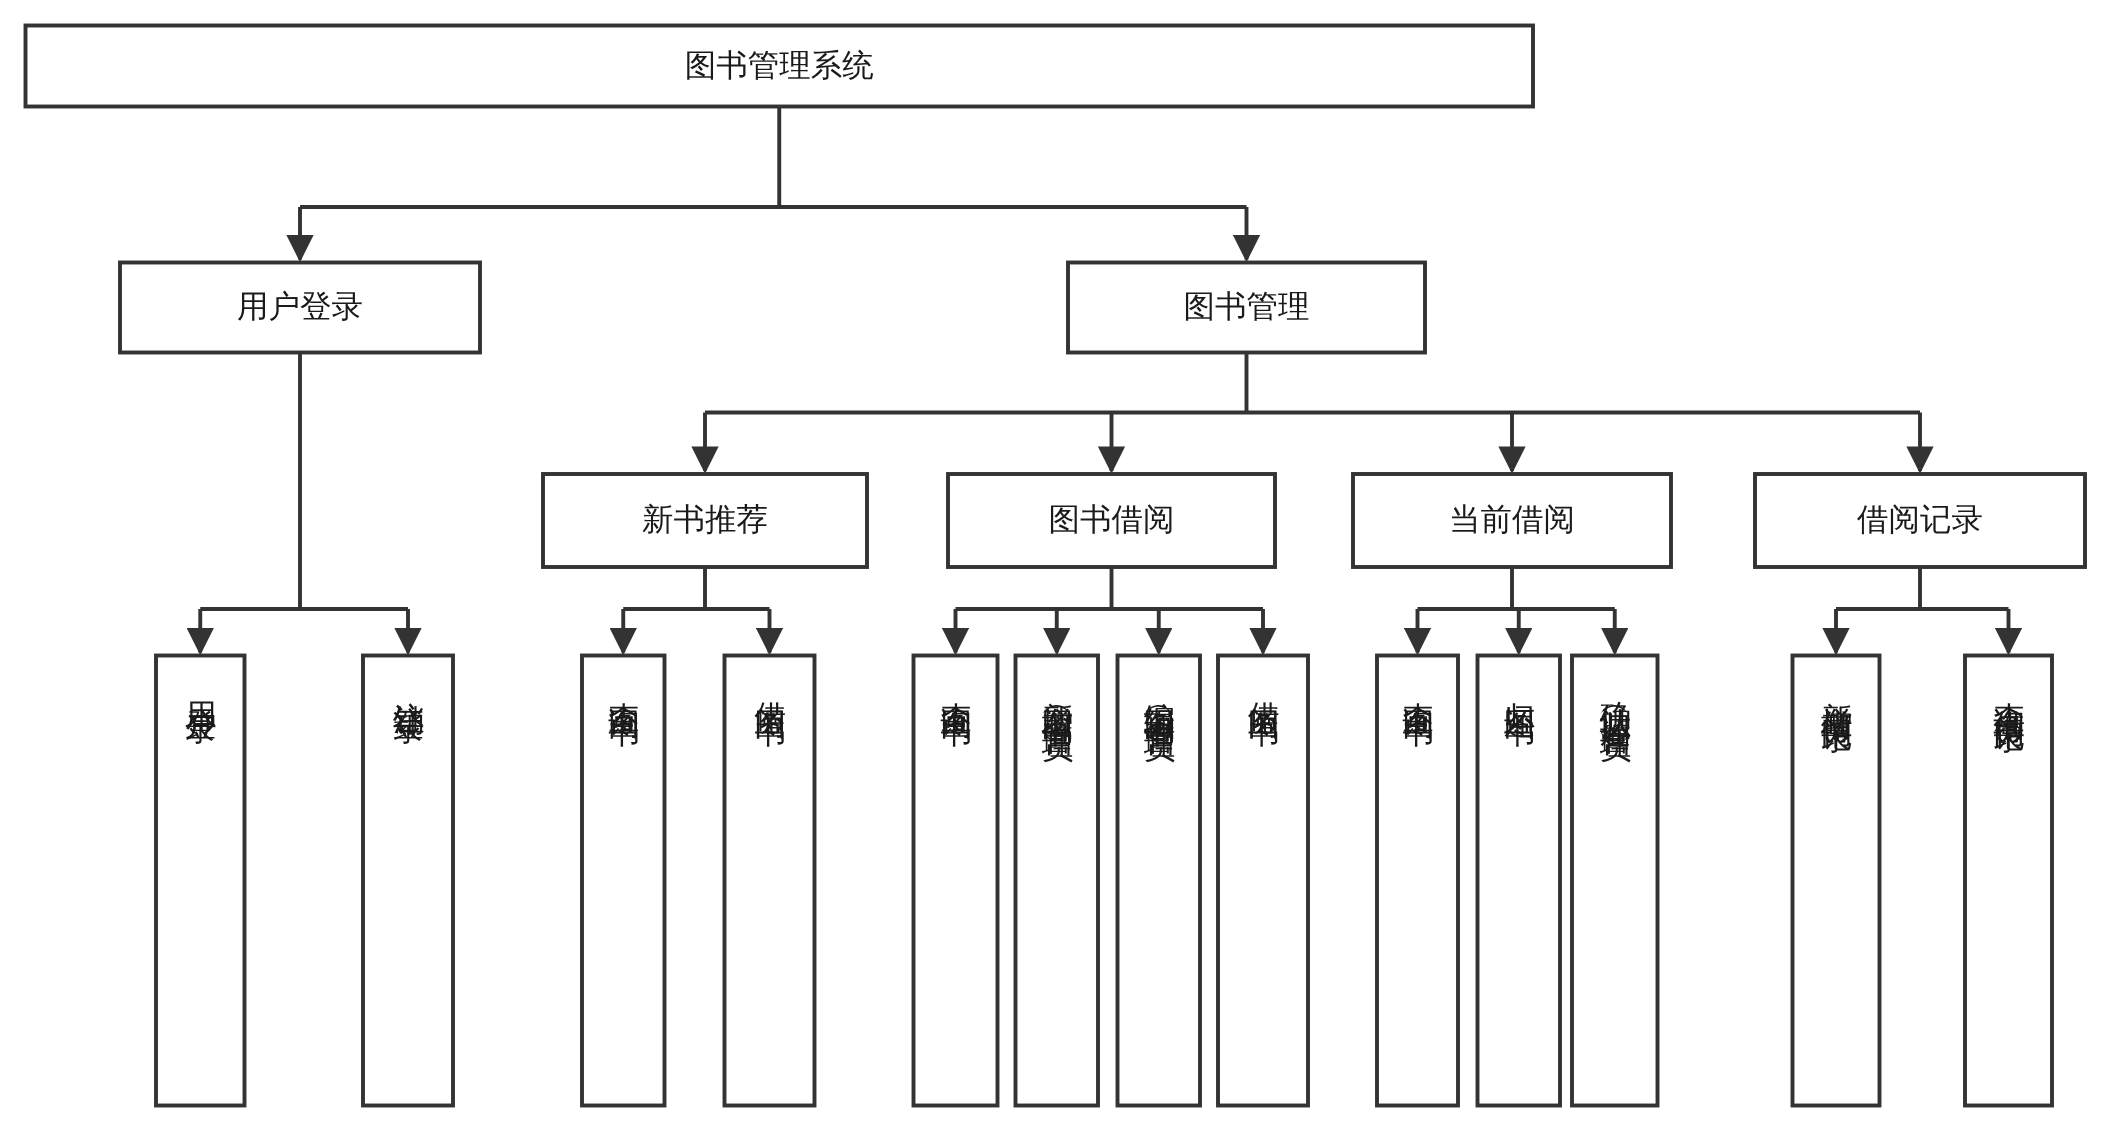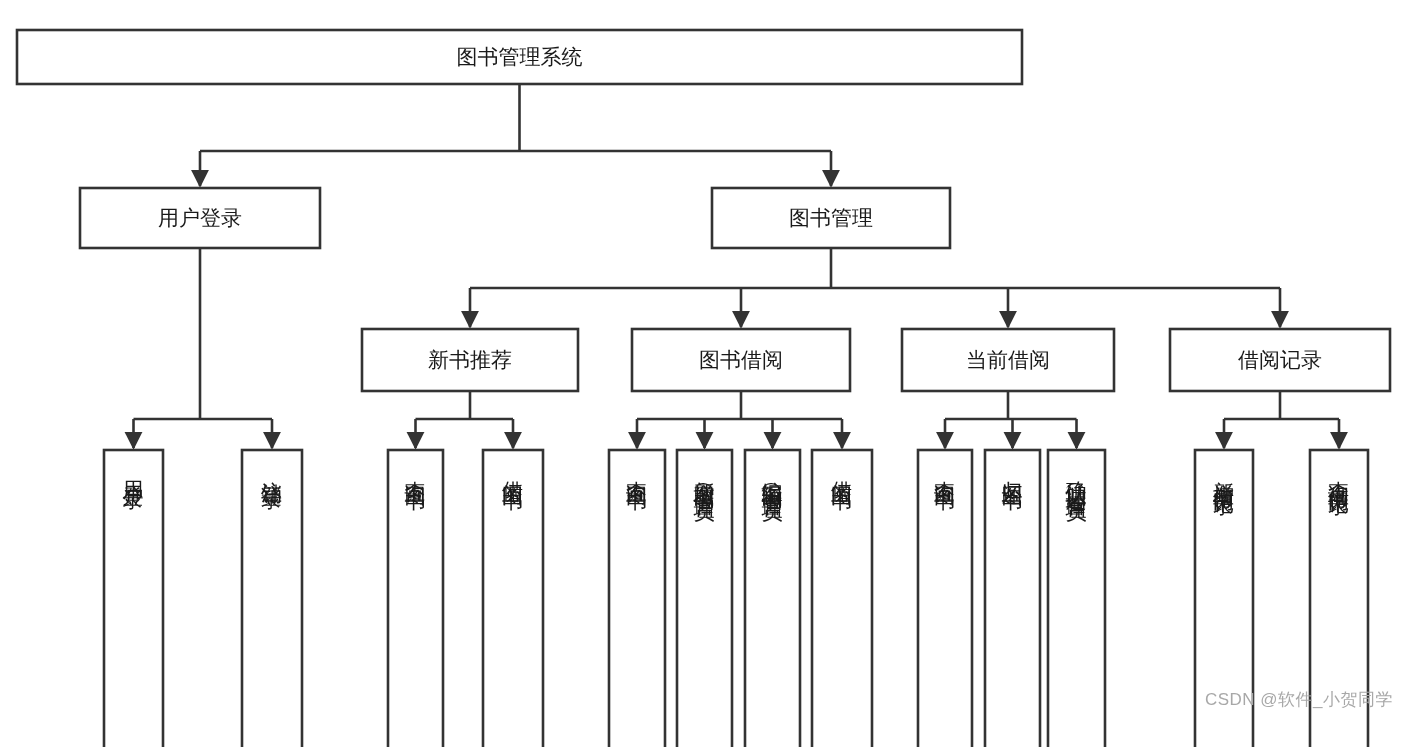--- a/index.html
+++ b/index.html
@@ -10,21 +10,21 @@
   body {
     width: 1405px;
     height: 747px;
     font-family: "Liberation Sans", "DejaVu Sans", sans-serif;
     overflow: hidden;
     position: relative;
   }
   #chart-root {
     position: absolute;
     left: 0;
-    top: 16px;
+    top: 3px;
     width: 1405px;
     height: 701px;
   }
   svg.flow {
     display: block;
     width: 1405px;
     height: 747px;
   }
   .node-rect {
     fill: #ffffff;
@@ -192,14 +192,13 @@
         <span>确认归还（管理员）</span>
       </div>
       <div class="leaf-text-wrap" style="left: 1195px; top: 448px; width: 58px; height: 280px;">
         <span>新增借阅记录</span>
       </div>
       <div class="leaf-text-wrap" style="left: 1310px; top: 448px; width: 58px; height: 280px;">
         <span>查询借阅记录</span>
       </div>
     </div>
 
-  <div class="watermark">CSDN @软件_小贺同学</div>
 </div>
 
 </body></html>

